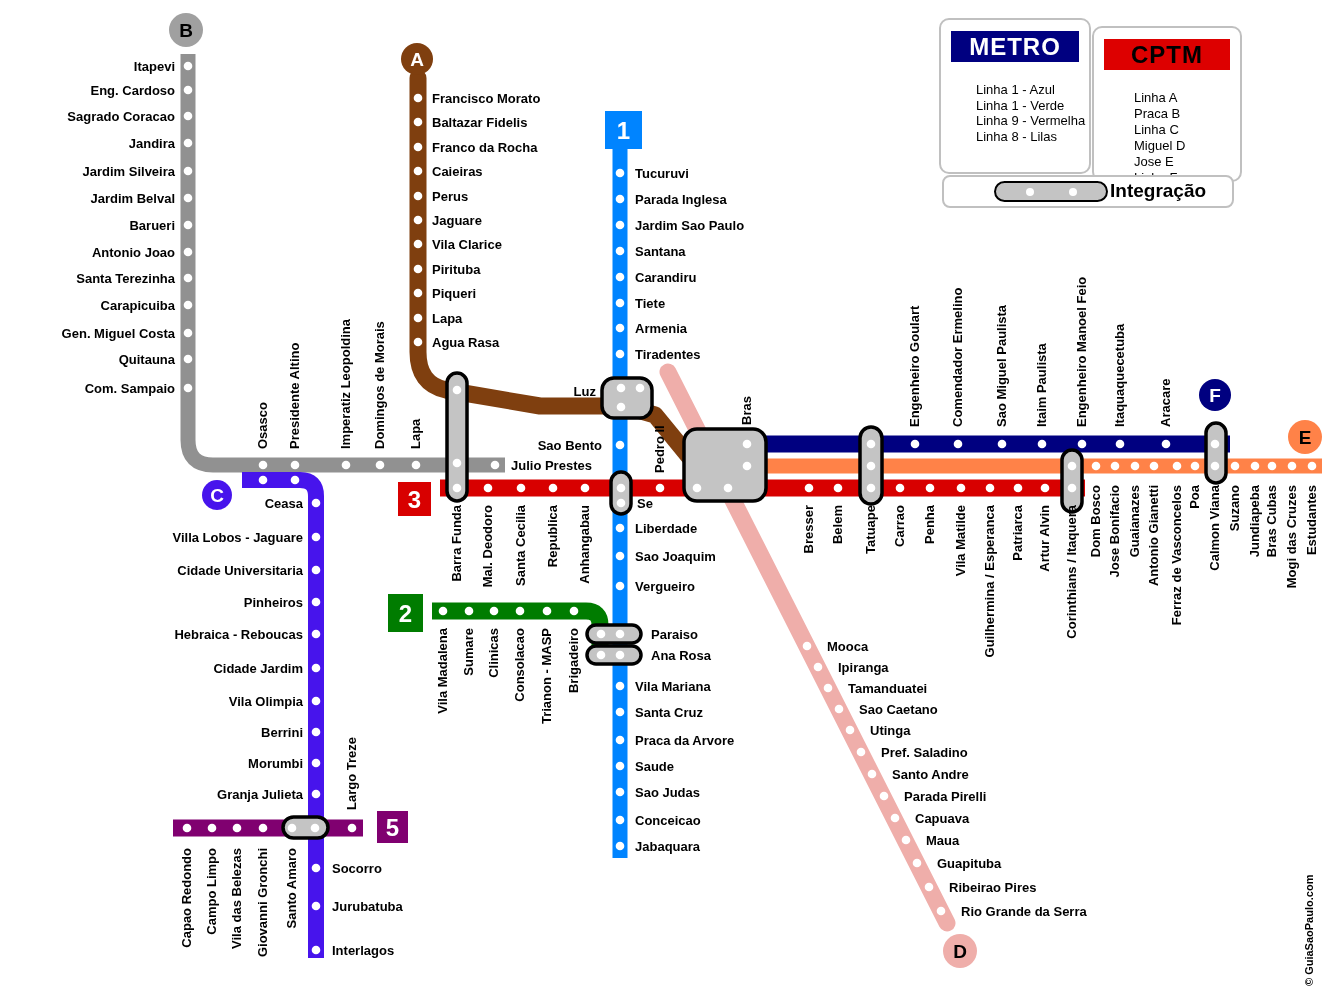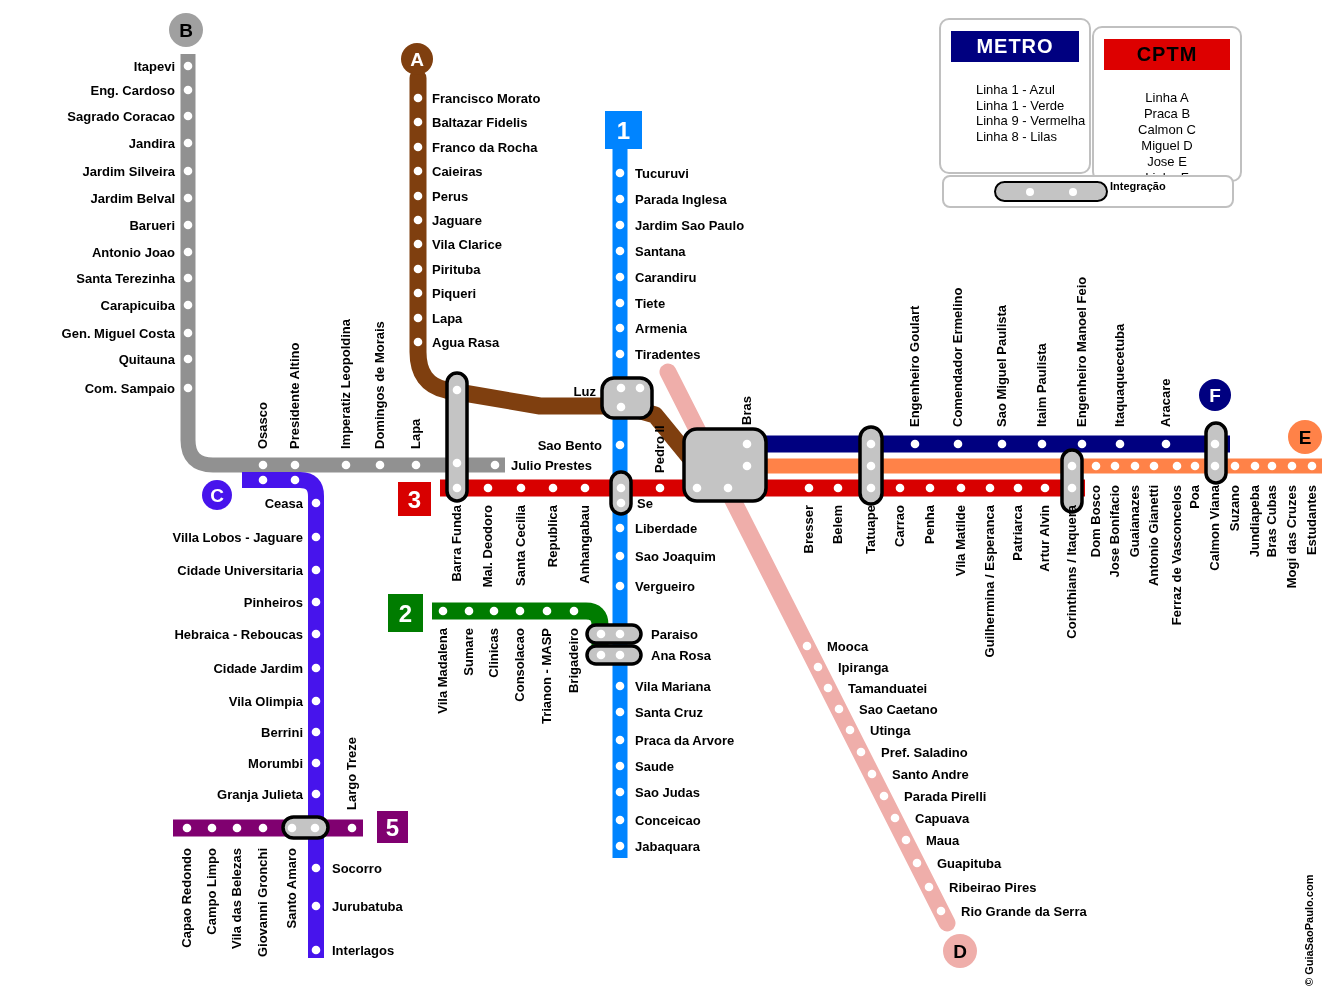--- a/index.html
+++ b/index.html
@@ -8,31 +8,31 @@
   #map-svg{position:absolute;left:0;top:0;}
   .st{font:bold 13px "Liberation Sans",sans-serif;fill:#000;}
   .term-letter{font:bold 19px "Liberation Sans",sans-serif;}
   .badge-num{font:bold 24px "Liberation Sans",sans-serif;fill:#fff;}
 
   .legend-box{position:absolute;background:#fff;border:2px solid #C0C0C0;border-radius:10px;}
   #legend-metro{left:939px;top:18px;width:148px;height:152px;}
   #legend-cptm{left:1092px;top:26px;width:146px;height:152px;}
   .legend-title{position:absolute;left:10px;right:10px;top:11px;height:31px;
                 display:flex;align-items:center;justify-content:center;
-                font-weight:bold;font-size:20px;letter-spacing:1px;}
+                font-weight:bold;font-size:24px;letter-spacing:1px;}
   .legend-items{position:absolute;left:0;right:0;top:62px;font-size:13px;color:#000;line-height:15.5px;}
   #legend-metro .legend-items{padding-left:35px;text-align:left;}
-  #legend-cptm .legend-items{text-align:center;line-height:16px;}
+  #legend-cptm .legend-items{line-height:16px;padding-left:40px;}
   #legend-integ{position:absolute;left:942px;top:175px;width:288px;height:29px;
                 background:#fff;border:2px solid #C0C0C0;border-radius:8px;}
   .integ-capsule{position:absolute;left:50px;top:4px;width:86px;height:17px;background:#C4C4C4;
                  border:2px solid #000;border-radius:11px;display:flex;align-items:center;
                  justify-content:space-around;padding:0 12px;}
   .integ-dot{width:8px;height:8px;border-radius:50%;background:#fff;}
-  .integ-label{position:absolute;left:166px;top:3px;font-weight:bold;font-size:11px;color:#000;}
+  .integ-label{position:absolute;left:166px;top:3px;font-weight:bold;font-size:19px;color:#000;}
   #watermark{position:absolute;left:1303px;top:986px;width:140px;font:bold 11px "Liberation Sans",sans-serif;
              color:#000;transform:rotate(-90deg);transform-origin:top left;white-space:nowrap;}
 </style>
 </head>
 <body>
 
 <div id="stage">
   <svg id="map-svg" width="1326" height="989" viewBox="0 0 1326 989">
       <g>
         <path d="M 668 372 L 947 923" stroke="#EFAEAA" stroke-width="17" fill="none" stroke-linejoin="round" stroke-linecap="round"></path>
@@ -363,21 +363,21 @@
         <div>Linha 9 - Vermelha</div>
         <div>Linha 8 - Lilas</div>
       </div>
   </div>
 
   <div class="legend-box" id="legend-cptm">
     <div class="legend-title" style="background: rgb(221, 0, 0); color: rgb(0, 0, 0);">CPTM</div>
     <div class="legend-items" id="cptm-items">
         <div>Linha A</div>
         <div>Praca B</div>
-        <div>Calmon C</div>
+        <div>Linha C</div>
         <div>Miguel D</div>
         <div>Jose E</div>
         <div>Linha F</div>
       </div>
   </div>
 
   <div id="legend-integ">
     <div class="integ-capsule">
       <span class="integ-dot"></span>
       <span class="integ-dot"></span>

